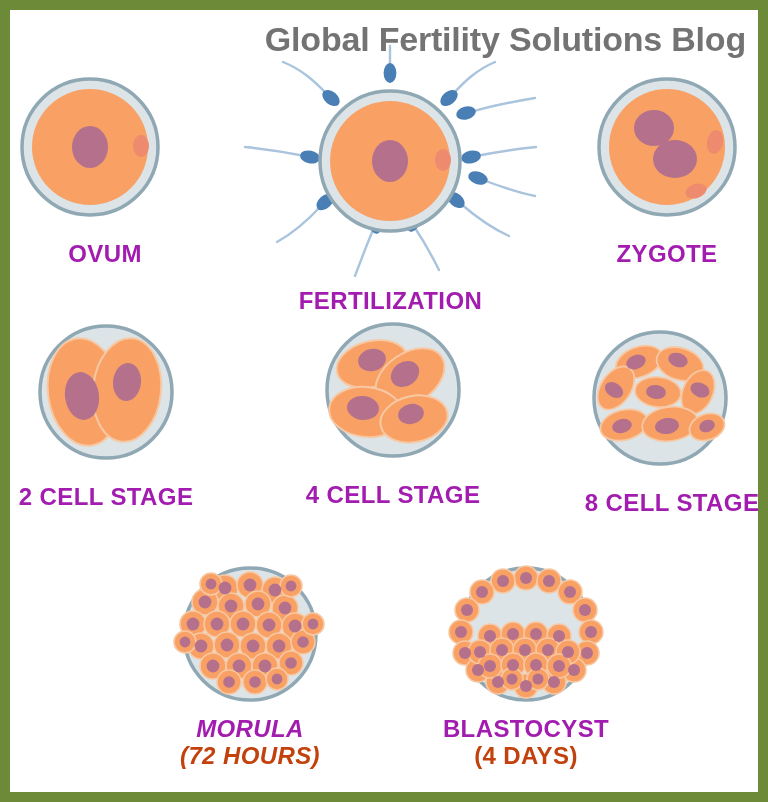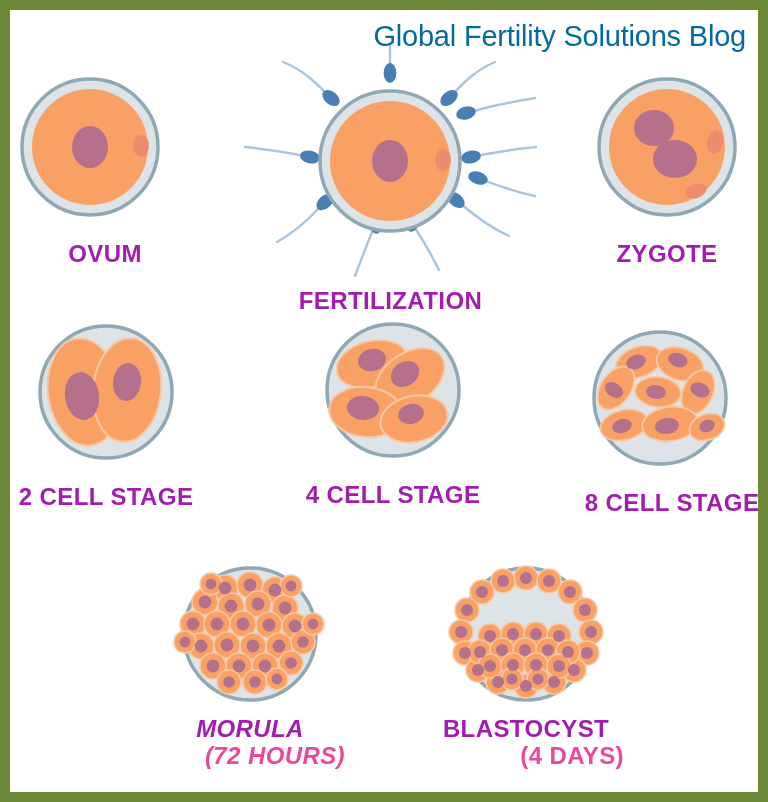--- a/index.html
+++ b/index.html
@@ -23,23 +23,23 @@
     inset: 0;
     border: 10px solid #6d8a38;
     box-sizing: border-box;
     pointer-events: none;
     z-index: 5;
   }
   .blog-title {
     position: absolute;
     top: 20px;
     right: 22px;
-    font-size: 29px;
-    font-weight: normal;
-    color: #0369a1;
+    font-size: 34px;
+    font-weight: bold;
+    color: #737373;
     letter-spacing: -0.2px;
     white-space: nowrap;
     z-index: 4;
   }
   .stage {
     position: absolute;
     text-align: center;
   }
   .stage svg {
     display: block;
@@ -50,25 +50,24 @@
     font-weight: bold;
     color: #a21caf;
     letter-spacing: 0.4px;
     white-space: nowrap;
     line-height: 1.12;
     margin-top: 4px;
   }
   .stage-sublabel {
     font-size: 24px;
     font-weight: bold;
-    color: #ec4899;
+    color: #c2410c;
     letter-spacing: 0.4px;
     white-space: nowrap;
     line-height: 1.12;
-    text-align: right;
   }
 
   
   #stage-ovum        { left: 10px;  top: 62px;  width: 190px; }
   #stage-fertil      { left: 243px; top: 44px;  width: 295px; }
   #stage-zygote      { left: 572px; top: 62px;  width: 190px; }
   #stage-2cell       { left: 8px;   top: 320px; width: 196px; }
   #stage-4cell       { left: 298px; top: 318px; width: 190px; }
   #stage-8cell       { left: 576px; top: 326px; width: 192px; }
   #stage-morula      { left: 155px; top: 562px; width: 190px; font-style: italic; }

